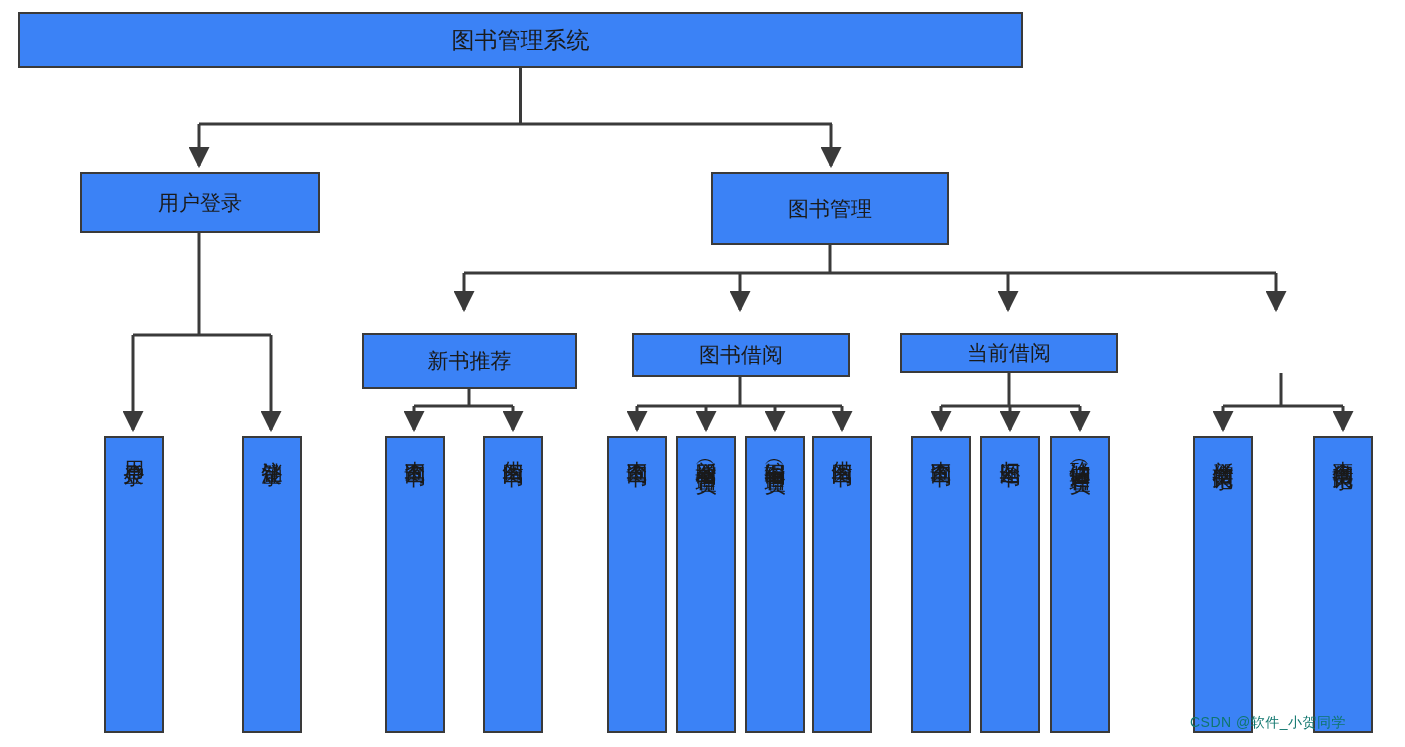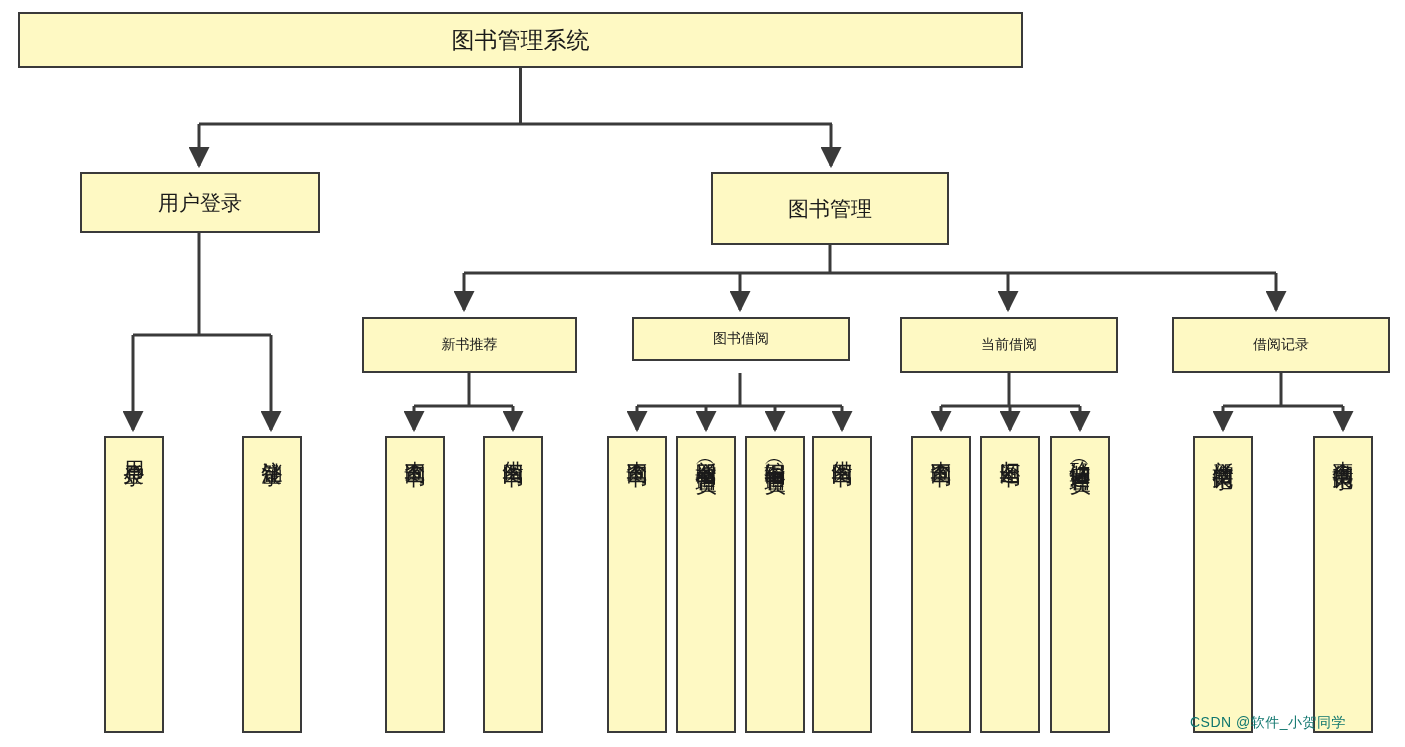--- a/index.html
+++ b/index.html
@@ -22,35 +22,36 @@
     left: 0;
     top: 0;
     width: 1405px;
     height: 747px;
     pointer-events: none;
   }
   .node {
     position: absolute;
     box-sizing: border-box;
     border: 2px solid #3a3a3a;
-    background: #fef9c3;
+    background: #3b82f6;
     display: flex;
     align-items: center;
     justify-content: center;
     color: #1a1a1a;
     text-align: left;
   }
   .node.root {
     font-size: 23px;
   }
   .node.lvl2 {
     font-size: 21px;
   }
   .node.lvl3 {
-    font-size: 14px;
+    font-size: 21px;
+    margin-top: 16px;
   }
   .node.leaf {
     font-size: 21px;
     align-items: flex-start;
     padding-top: 6px;
   }
   .node.leaf .vtext {
     writing-mode: vertical-rl;
     text-orientation: upright;
     letter-spacing: 2px;
@@ -132,25 +133,22 @@
   <div class="node lvl2" style="left:711px; top:172px; width:238px; height:73px;">
     <span>图书管理</span>
   </div>
 
   <div class="node lvl3" style="left:362px; top:317px; width:215px; height:56px;">
     <span>新书推荐</span>
   </div>
   <div class="node lvl3" style="left:632px; top:317px; width:218px; height:44px;">
     <span>图书借阅</span>
   </div>
-  <div class="node lvl3" style="left:900px; top:317px; width:218px; height:56px;">
+  <div class="node lvl3" style="left:900px; top:317px; width:218px; height:40px;">
     <span>当前借阅</span>
-  </div>
-  <div class="node lvl3" style="left:1172px; top:317px; width:218px; height:56px;">
-    <span>借阅记录</span>
   </div>
 
   <div class="node leaf" style="left:104px; top:436px; width:60px; height:297px;">
     <span class="vtext">用户登录</span>
   </div>
   <div class="node leaf" style="left:242px; top:436px; width:60px; height:297px;">
     <span class="vtext">注销登录</span>
   </div>
 
   <div class="node leaf" style="left:385px; top:436px; width:60px; height:297px;">

